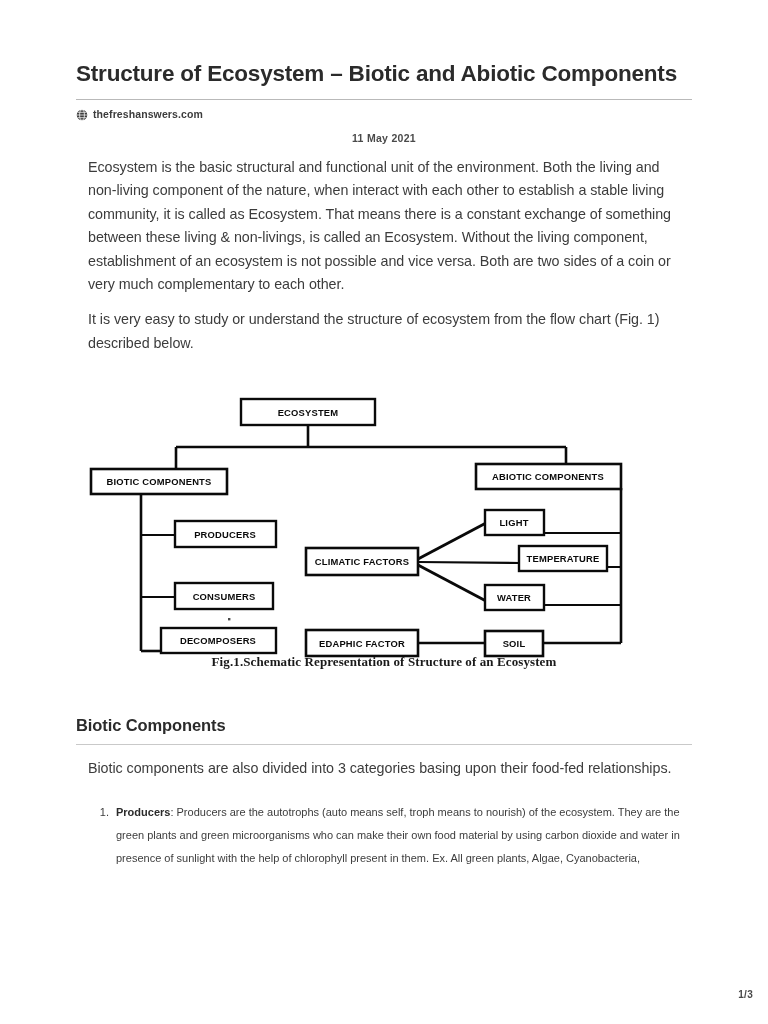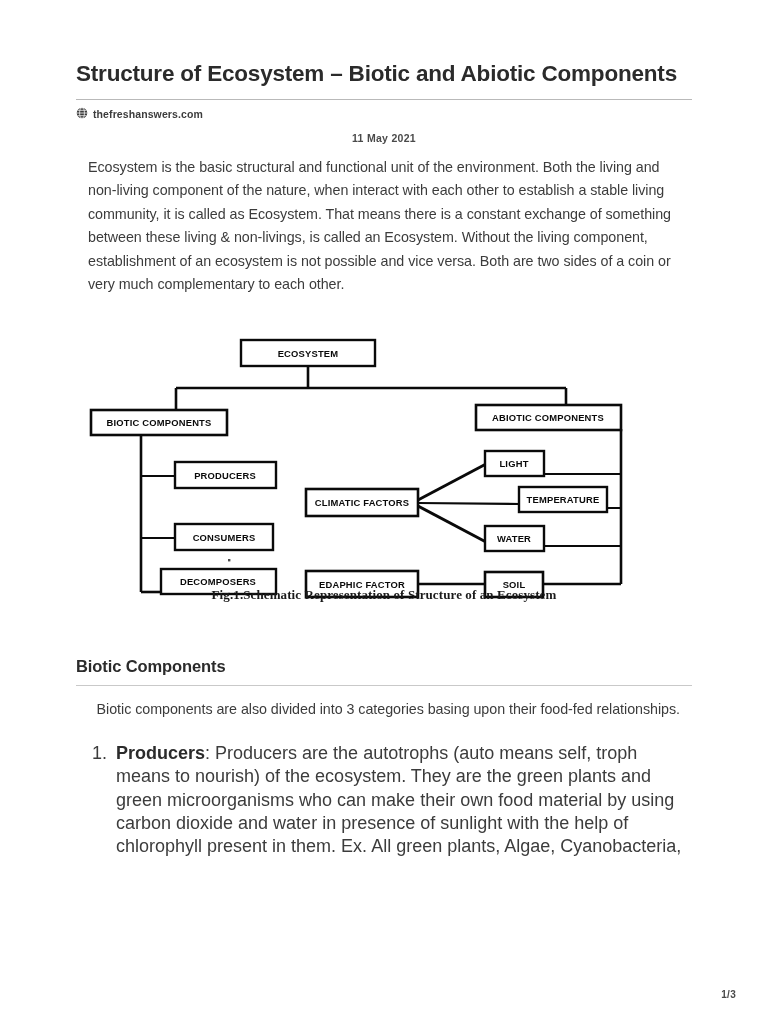--- a/index.html
+++ b/index.html
@@ -43,21 +43,21 @@
 
   .title-rule {
     border: 0;
     border-top: 1.5px solid #b9b9b9;
     margin: 0 0 7px 0;
     width: 100%;
   }
 
   .url-line {
     display: flex;
-    align-items: flex-start;
+    align-items: flex-end;
     gap: 5px;
     font-size: 10.5px;
     line-height: 14px;
     white-space: nowrap;
     overflow: hidden;
   }
   .globe-icon {
     width: 12px;
     height: 12px;
     flex: 0 0 12px;
@@ -97,21 +97,21 @@
   .figure-wrap {
     margin-top: 30px;
     position: relative;
     width: 616px;
     height: 290px;
   }
   .figure-svg { display: block; }
   .fig-caption {
     position: absolute;
     left: 0;
-    top: 261px;
+    top: 269px;
     width: 616px;
     text-align: center;
     font-family: "Liberation Serif", serif;
     font-weight: bold;
     font-size: 13px;
     color: #1a1a1a;
     letter-spacing: 0.1px;
   }
 
   
@@ -123,38 +123,38 @@
     margin: 40px 0 0 0;
     letter-spacing: -0.1px;
   }
   .section-rule {
     border: 0;
     border-top: 1px solid #c9c9c9;
     margin: 8px 0 0 0;
     width: 100%;
   }
 
-  .para-3 { margin-top: 15px; text-align: right; }
+  .para-3 { margin-top: 15px; }
 
   ol.list {
     margin: 20px 0 16px 0;
     padding-left: 36px;
-    font-size: 18px;
+    font-size: 11px;
     line-height: 23.4px;
     color: #3c3c3c;
   }
   ol.list li {
     padding-left: 4px;
   }
   ol.list li b { color: #2b2b2b; font-weight: bold; }
 
   
   .page-number {
     position: absolute;
-    right: 52px;
+    right: 35px;
     bottom: 24px;
     font-size: 10px;
     font-weight: bold;
     color: #4a4a4a;
     letter-spacing: 0.3px;
   }
 
   .node-text {
     font-family: "Liberation Sans", sans-serif;
     font-size: 9.4px;
@@ -185,20 +185,21 @@
           </g>
         </svg>
       </span>
       <span class="url-domain">thefreshanswers.com</span>
     </div>
 
     <div class="date-line">11 May 2021</div>
 
     <p class="body-para para-1">Ecosystem is the basic structural and functional unit of the environment. Both the living and non-living component of the nature, when interact with each other to establish a stable living community, it is called as Ecosystem. That means there is a constant exchange of something between these living &amp; non-livings, is called an Ecosystem. Without the living component, establishment of an ecosystem is not possible and vice versa. Both are two sides of a coin or very much complementary to each other.</p>
 
+    <p class="body-para para-2">It is very easy to study or understand the structure of ecosystem from the flow chart (Fig. 1) described below.</p>
 
     <div class="figure-wrap">
       <svg class="figure-svg" width="616" height="290" viewBox="0 0 616 290">
         <g stroke="#0a0a0a" fill="none">
 
           <line x1="232" y1="40" x2="232" y2="62" stroke-width="2.6"></line>
 
           <line x1="100" y1="62" x2="490" y2="62" stroke-width="2.6"></line>
 
           <line x1="100" y1="62" x2="100" y2="85" stroke-width="2.6"></line>

